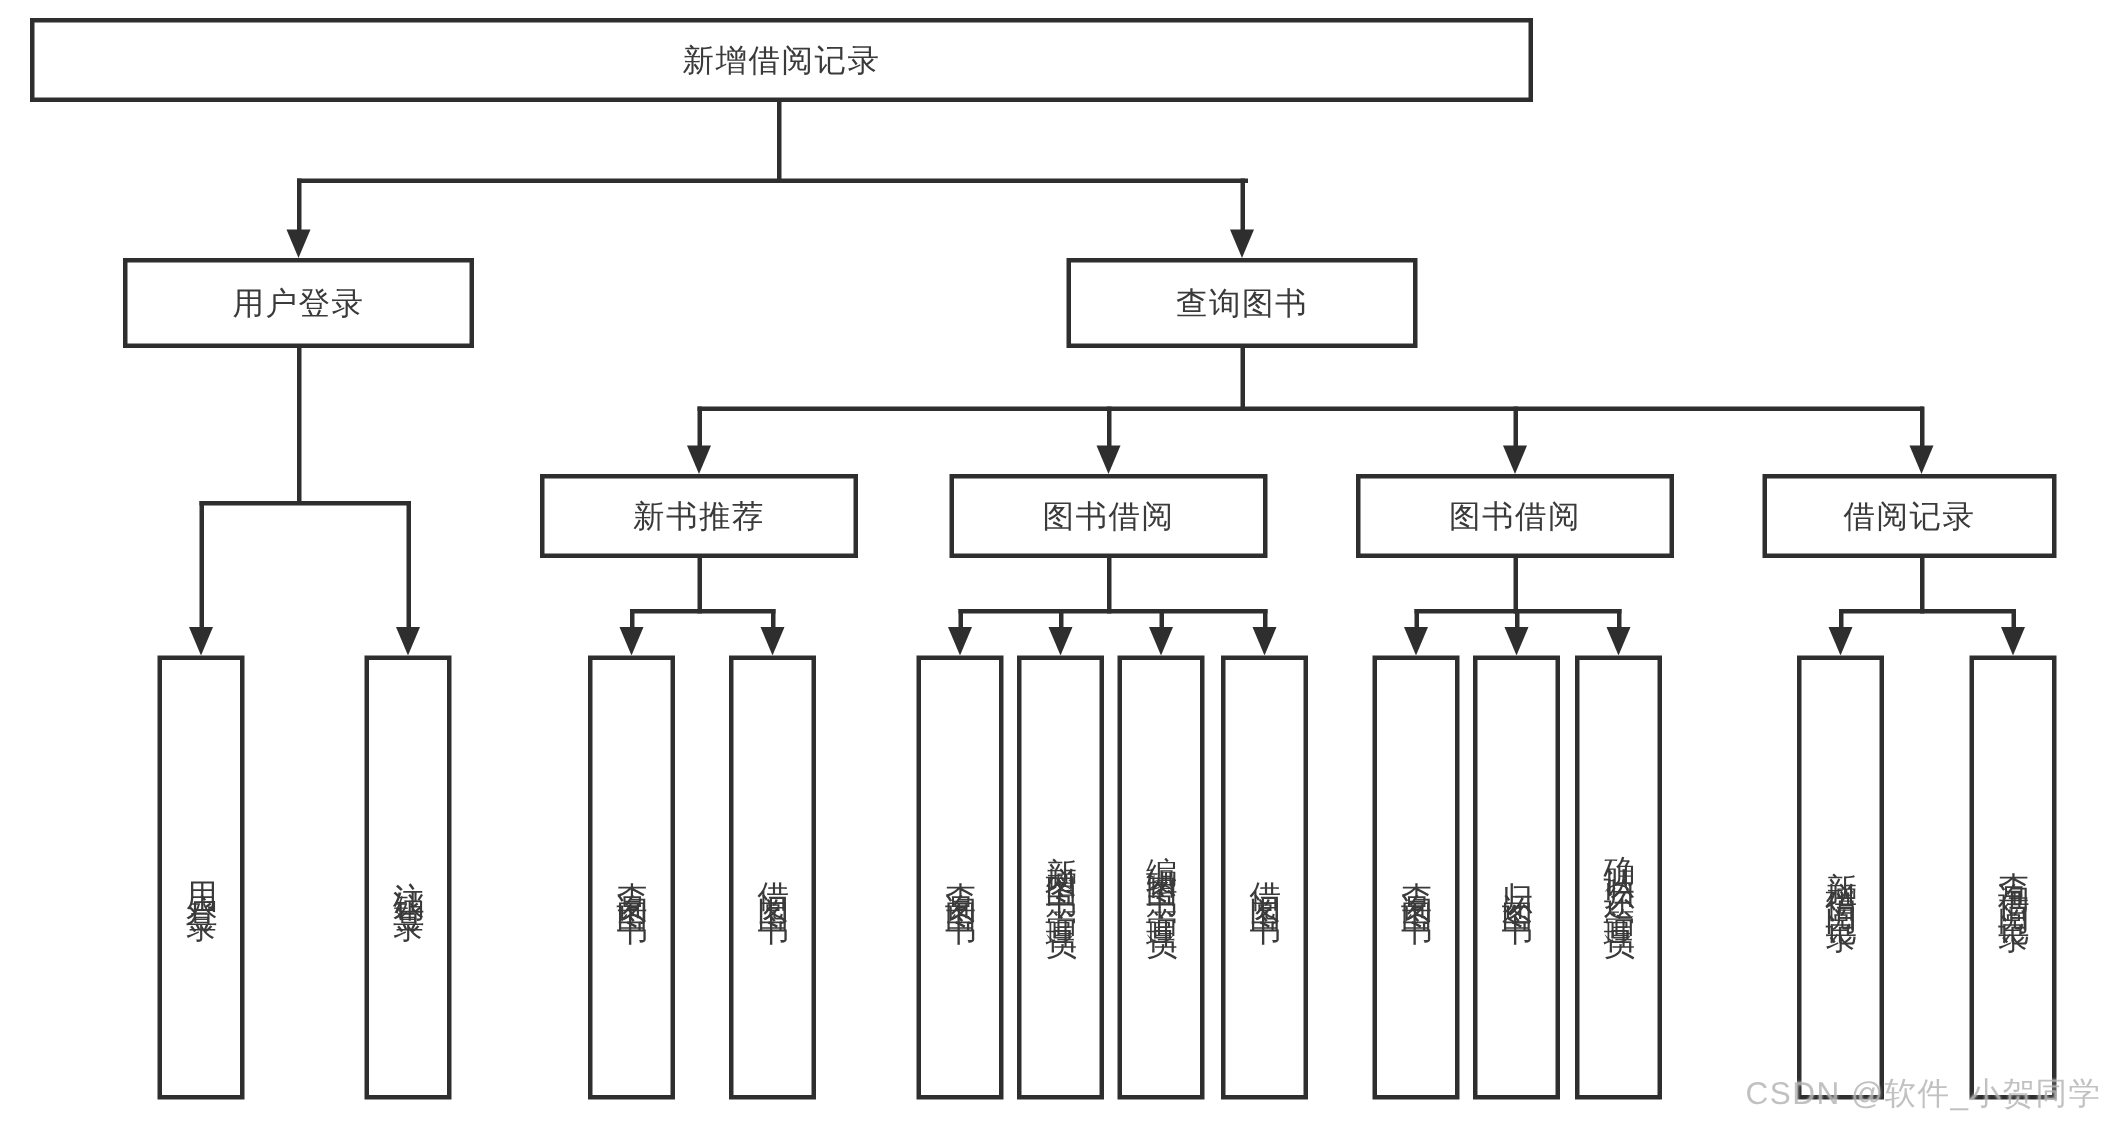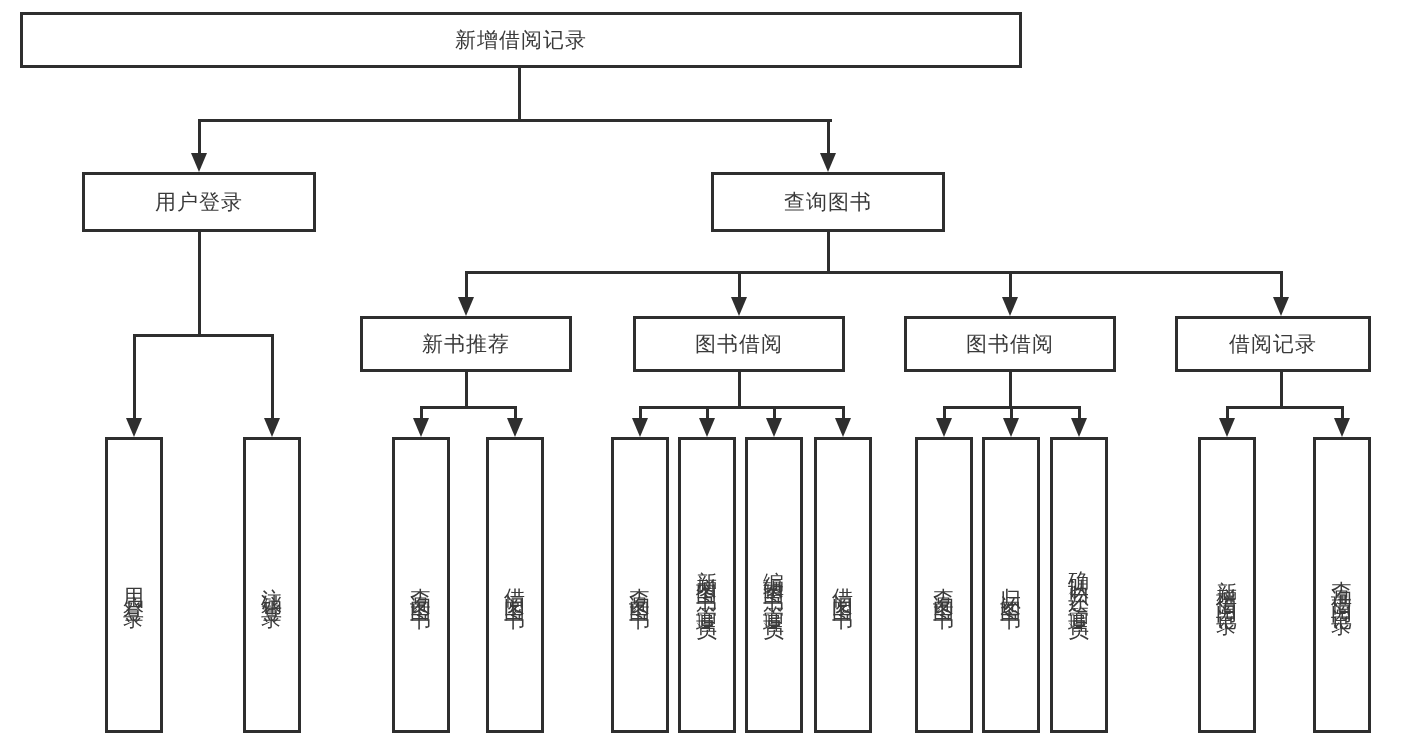--- a/index.html
+++ b/index.html
@@ -126,14 +126,15 @@
   <div class="box vbox" style="left:745px;top:437px;width:58px;height:296px">编辑图书（管理员）</div>
   <div class="box vbox" style="left:814px;top:437px;width:58px;height:296px">借阅图书</div>
 
   <div class="box vbox" style="left:915px;top:437px;width:58px;height:296px">查询图书</div>
   <div class="box vbox" style="left:982px;top:437px;width:58px;height:296px">归还图书</div>
   <div class="box vbox" style="left:1050px;top:437px;width:58px;height:296px">确认归还（管理员）</div>
 
   <div class="box vbox" style="left:1198px;top:437px;width:58px;height:296px">新增借阅记录</div>
   <div class="box vbox" style="left:1313px;top:437px;width:58px;height:296px">查询借阅记录</div>
 
+  <div class="watermark">CSDN @软件_小贺同学</div>
 
 </div>
 
 </body></html>

